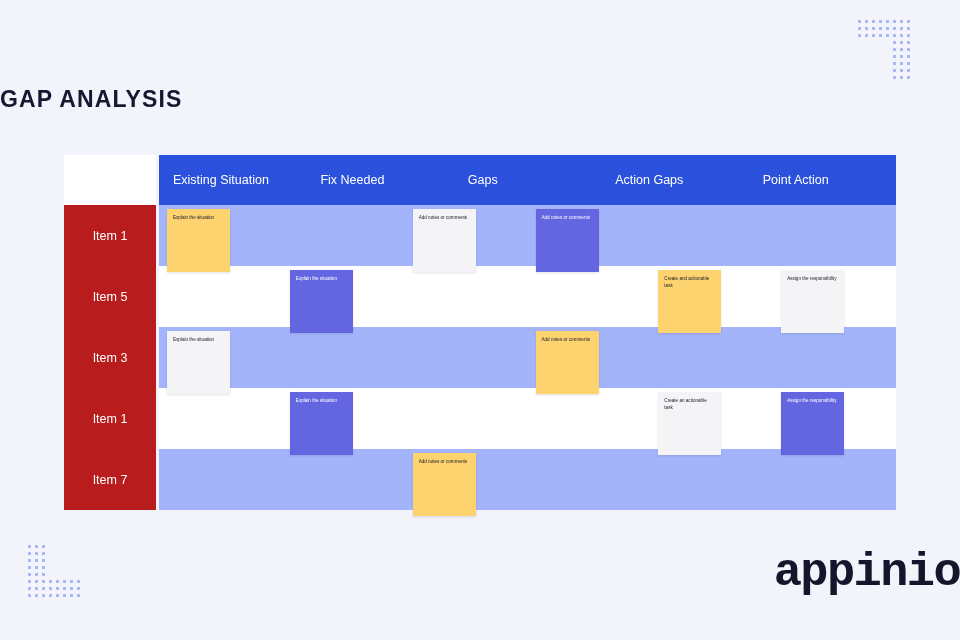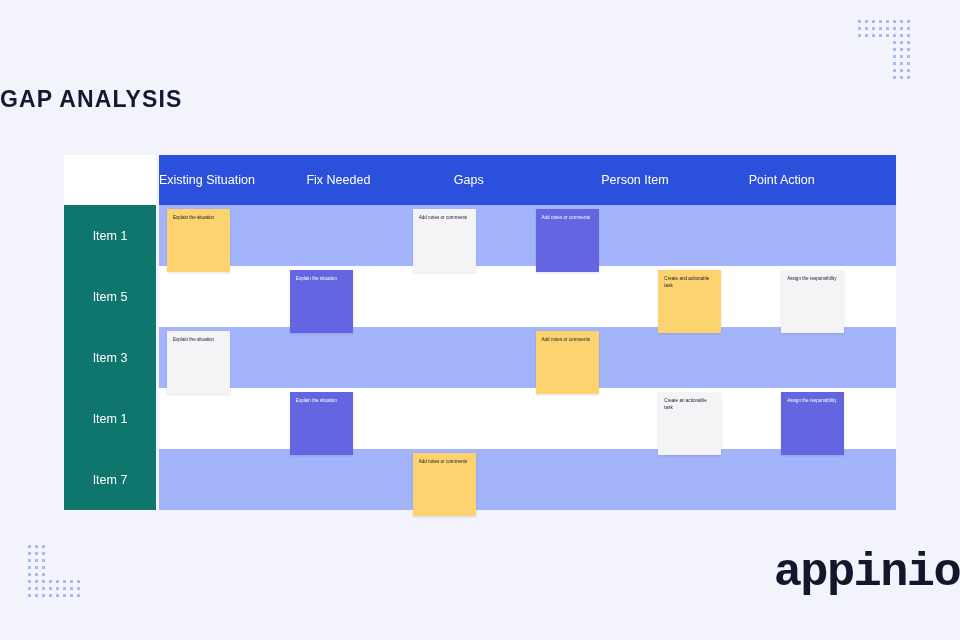--- a/index.html
+++ b/index.html
@@ -76,21 +76,21 @@
     height: 355px;
   }
   #corner-cell {
     width: 92px;
     height: 50px;
     background: #FFFFFF;
   }
   .row-label {
     width: 92px;
     height: 61px;
-    background: #0f766e;
+    background: #b91c1c;
     color: #FFFFFF;
     font-size: 12.5px;
     display: flex;
     align-items: center;
     justify-content: center;
   }
 
   
   #grid-area {
     position: absolute;
@@ -104,20 +104,21 @@
     display: flex;
     height: 50px;
     background: #2B51DC;
   }
   .col-header {
     flex: 1 1 0;
     color: #FFFFFF;
     font-size: 12.5px;
     display: flex;
     align-items: center;
+    padding-left: 14px;
   }
 
   .grid-row {
     height: 61px;
     width: 737px;
     position: relative;
   }
   .grid-row.shaded { background: #A3B4FA; }
   .grid-row.plain  { background: #FFFFFF; }
 
@@ -307,21 +308,21 @@
       <div class="row-label">Item 1</div>
       <div class="row-label">Item 7</div>
     </div>
 
   <div id="grid-area">
     <div id="header-row">
 
     <div class="col-header">Existing Situation</div>
         <div class="col-header">Fix Needed</div>
         <div class="col-header">Gaps</div>
-        <div class="col-header">Person Item</div>
+        <div class="col-header">Action Gaps</div>
         <div class="col-header">Point Action</div>
       </div>
 
   <div class="grid-row shaded"></div>
       <div class="grid-row plain"></div>
       <div class="grid-row shaded"></div>
       <div class="grid-row plain"></div>
       <div class="grid-row shaded"></div>
       <div class="note yellow" style="left: 8px; top: 54px;">Explain the situation</div>
       <div class="note white" style="left: 253.667px; top: 54px;">Add notes or comments</div>

